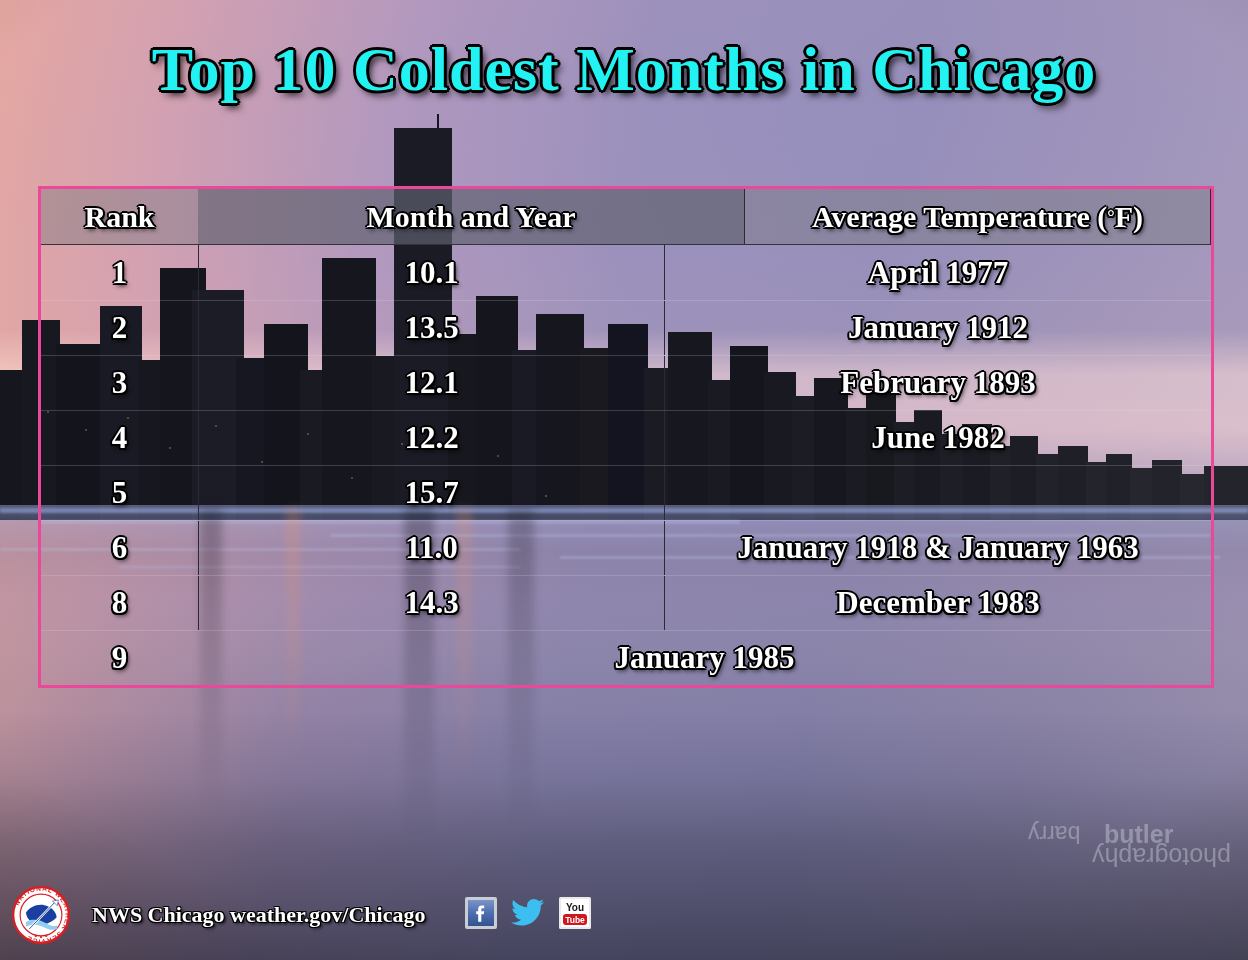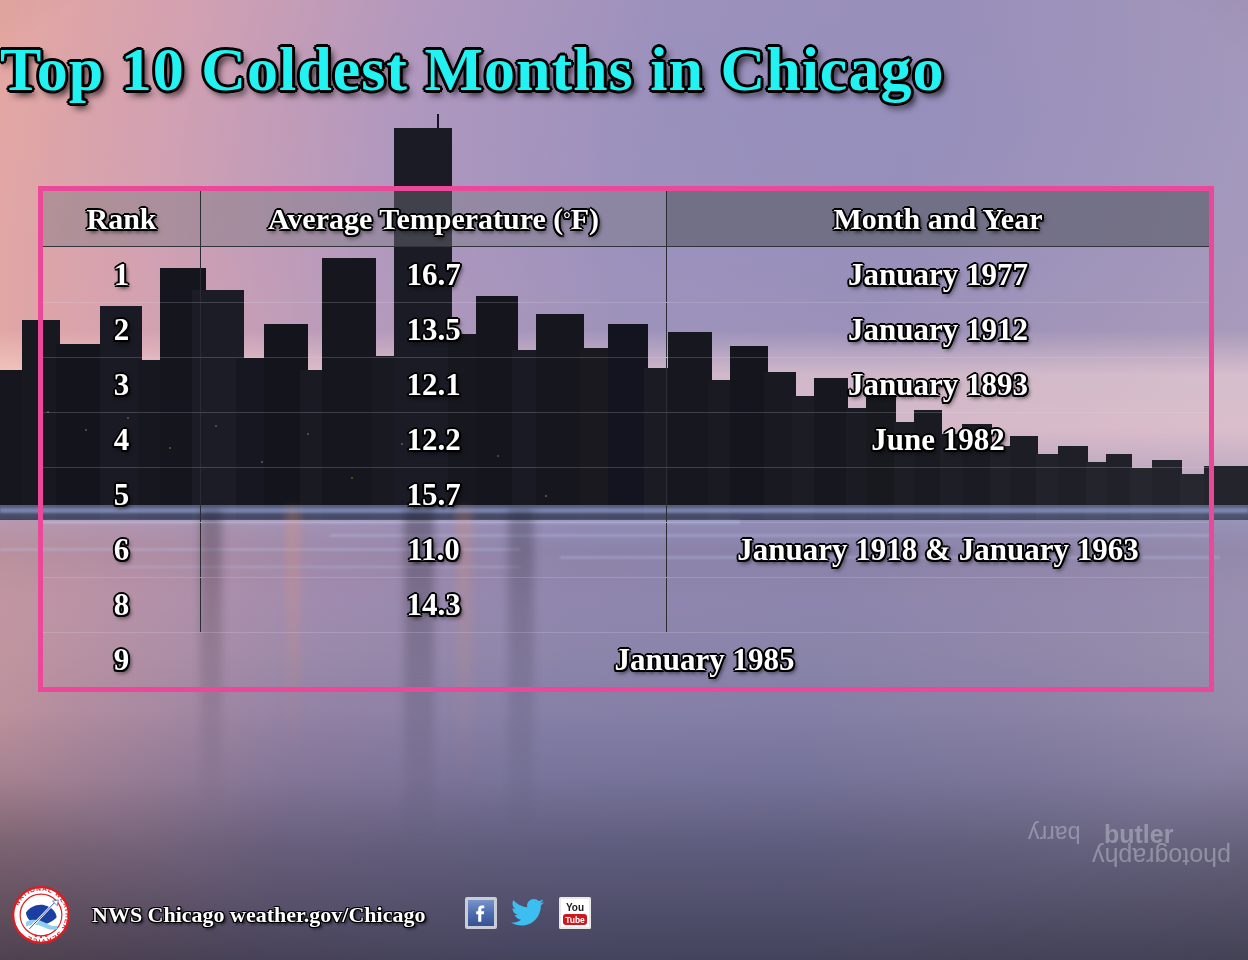--- a/index.html
+++ b/index.html
@@ -103,41 +103,41 @@
   .vignette {
     background: radial-gradient(ellipse 115% 105% at 50% 42%,
                 rgba(0,0,0,0) 55%, rgba(0,0,0,0.34) 100%);
   }
 
   
   #title {
     position: absolute;
     left: 0; top: 34px;
     width: 1248px;
-    text-align: left;
+    text-align: center;
     font-family: "Liberation Serif", "DejaVu Serif", serif;
     font-weight: bold;
     font-size: 62px;
     letter-spacing: 1px;
     color: #22f2f2;
     white-space: nowrap;
     text-shadow:
       -2px -2px 0 #000,  2px -2px 0 #000,
       -2px  2px 0 #000,  2px  2px 0 #000,
       -3px  0   0 #000,  3px  0   0 #000,
        0   -3px 0 #000,  0    3px 0 #000,
        4px  5px 7px rgba(0,0,0,0.85);
   }
 
   
   #table {
     position: absolute;
     left: 38px; top: 186px;
     width: 1176px;
-    border: 5px solid #ec4899;
+    border: 3px solid #ec4899;
     box-sizing: border-box;
   }
   .row {
     display: flex;
     height: 55px;
     box-sizing: border-box;
   }
   .row.head {
     height: 56px;
     background: rgba(120,118,126,0.42);
@@ -300,61 +300,62 @@
   <div class="refl" style="left:508px; top:508px; width:26px; height:320px; background:linear-gradient(180deg,rgba(20,20,30,.50),rgba(20,20,30,0));"></div>
 
   <div class="bg-layer vignette"></div>
 
   <div id="title">Top 10 Coldest  Months  in  Chicago</div>
 
   <div id="table">
 
     <div class="row head">
       <div class="cell c-rank">Rank</div>
+      <div class="cell c-month">Month and Year</div>
       <div class="cell c-temp">
           <span>Average Temperature (</span>
           <span class="deg">°</span>
           <span>F)</span>
         </div>
-      <div class="cell c-month">Month and Year</div>
     </div>
 
     <div id="rows">
         <div class="row data">
           <div class="cell c-rank">1</div>
-          <div class="cell c-temp">16.7</div>
-          <div class="cell c-month">January 1977</div>
+          <div class="cell c-temp">10.1</div>
+          <div class="cell c-month">April 1977</div>
         </div>
         <div class="row data">
           <div class="cell c-rank">2</div>
           <div class="cell c-temp">13.5</div>
           <div class="cell c-month">January 1912</div>
         </div>
         <div class="row data">
           <div class="cell c-rank">3</div>
           <div class="cell c-temp">12.1</div>
-          <div class="cell c-month">January 1893</div>
+          <div class="cell c-month">February 1893</div>
         </div>
         <div class="row data">
           <div class="cell c-rank">4</div>
           <div class="cell c-temp">12.2</div>
           <div class="cell c-month">June 1982</div>
         </div>
         <div class="row data">
           <div class="cell c-rank">5</div>
           <div class="cell c-temp">15.7</div>
         </div>
         <div class="row data">
           <div class="cell c-rank">6</div>
           <div class="cell c-temp">11.0</div>
           <div class="cell c-month">January 1918  &amp;  January 1963</div>
         </div>
         <div class="row data">
           <div class="cell c-rank">8</div>
           <div class="cell c-temp">14.3</div>
+          <div class="cell c-month">December 1983</div>
         </div>
         <div class="row data">
           <div class="cell c-rank">9</div>
           <div class="cell c-month">January 1985</div>
         </div>
       </div>
   </div>
 
   <div id="watermark">
     <span class="wmline" id="wm-top">barry</span>

